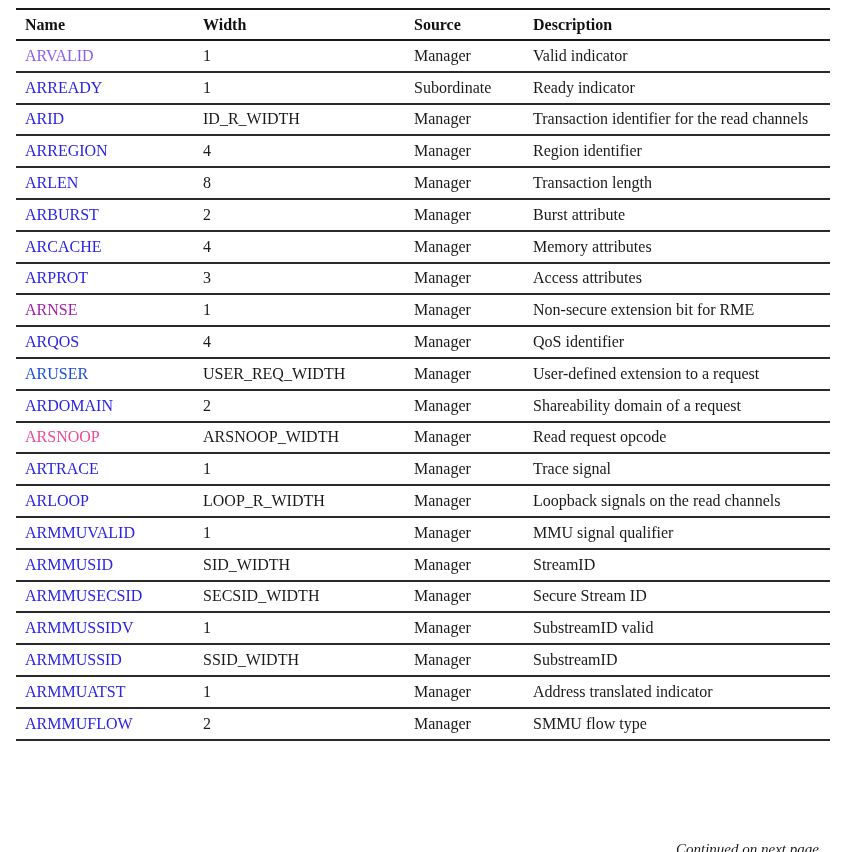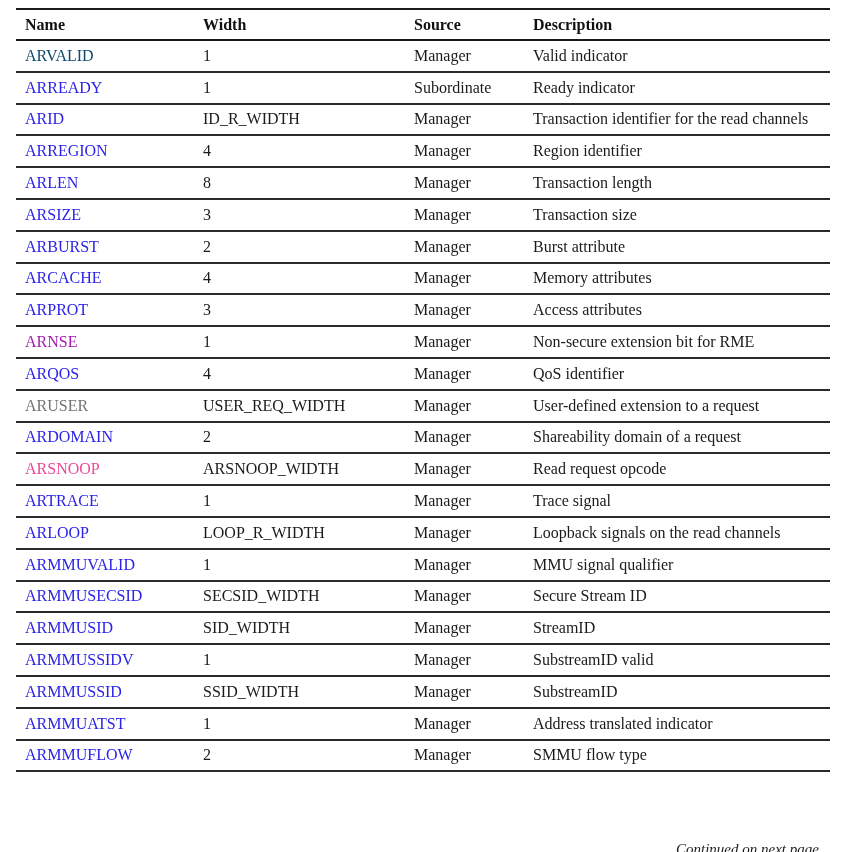--- a/index.html
+++ b/index.html
@@ -79,21 +79,21 @@
   <thead>
     <tr>
       <th class="col-name">Name</th>
       <th class="col-width">Width</th>
       <th class="col-source">Source</th>
       <th class="col-desc">Description</th>
     </tr>
   </thead>
   <tbody id="sig-body">
     <tr>
-        <td><a class="sig-link" style="color: #0c4a6e;">ARVALID</a></td>
+        <td><a class="sig-link" style="color: #8b5cf6;">ARVALID</a></td>
         <td>1</td>
         <td>Manager</td>
         <td>Valid indicator</td>
       </tr>
     <tr>
         <td><a class="sig-link" style="color: rgb(42, 34, 232);">ARREADY</a></td>
         <td>1</td>
         <td>Subordinate</td>
         <td>Ready indicator</td>
       </tr>
@@ -109,26 +109,20 @@
         <td>Manager</td>
         <td>Region identifier</td>
       </tr>
     <tr>
         <td><a class="sig-link" style="color: rgb(42, 34, 232);">ARLEN</a></td>
         <td>8</td>
         <td>Manager</td>
         <td>Transaction length</td>
       </tr>
     <tr>
-        <td><a class="sig-link" style="color: rgb(42, 34, 232);">ARSIZE</a></td>
-        <td>3</td>
-        <td>Manager</td>
-        <td>Transaction size</td>
-      </tr>
-    <tr>
         <td><a class="sig-link" style="color: rgb(42, 34, 232);">ARBURST</a></td>
         <td>2</td>
         <td>Manager</td>
         <td>Burst attribute</td>
       </tr>
     <tr>
         <td><a class="sig-link" style="color: rgb(42, 34, 232);">ARCACHE</a></td>
         <td>4</td>
         <td>Manager</td>
         <td>Memory attributes</td>
@@ -145,21 +139,21 @@
         <td>Manager</td>
         <td>Non-secure extension bit for RME</td>
       </tr>
     <tr>
         <td><a class="sig-link" style="color: rgb(42, 34, 232);">ARQOS</a></td>
         <td>4</td>
         <td>Manager</td>
         <td>QoS identifier</td>
       </tr>
     <tr>
-        <td><a class="sig-link" style="color: #737373; margin-top: 44px;">ARUSER</a></td>
+        <td><a class="sig-link" style="color: #1d4ed8; margin-top: 44px;">ARUSER</a></td>
         <td>USER_REQ_WIDTH</td>
         <td>Manager</td>
         <td>User-defined extension to a request</td>
       </tr>
     <tr>
         <td><a class="sig-link" style="color: rgb(42, 34, 232);">ARDOMAIN</a></td>
         <td>2</td>
         <td>Manager</td>
         <td>Shareability domain of a request</td>
       </tr>
@@ -181,30 +175,30 @@
         <td>Manager</td>
         <td>Loopback signals on the read channels</td>
       </tr>
     <tr>
         <td><a class="sig-link" style="color: rgb(42, 34, 232);">ARMMUVALID</a></td>
         <td>1</td>
         <td>Manager</td>
         <td>MMU signal qualifier</td>
       </tr>
     <tr>
+        <td><a class="sig-link" style="color: rgb(42, 34, 232);">ARMMUSID</a></td>
+        <td>SID_WIDTH</td>
+        <td>Manager</td>
+        <td>StreamID</td>
+      </tr>
+    <tr>
         <td><a class="sig-link" style="color: rgb(42, 34, 232);">ARMMUSECSID</a></td>
         <td>SECSID_WIDTH</td>
         <td>Manager</td>
         <td>Secure Stream ID</td>
-      </tr>
-    <tr>
-        <td><a class="sig-link" style="color: rgb(42, 34, 232);">ARMMUSID</a></td>
-        <td>SID_WIDTH</td>
-        <td>Manager</td>
-        <td>StreamID</td>
       </tr>
     <tr>
         <td><a class="sig-link" style="color: rgb(42, 34, 232);">ARMMUSSIDV</a></td>
         <td>1</td>
         <td>Manager</td>
         <td>SubstreamID valid</td>
       </tr>
     <tr>
         <td><a class="sig-link" style="color: rgb(42, 34, 232);">ARMMUSSID</a></td>
         <td>SSID_WIDTH</td>

